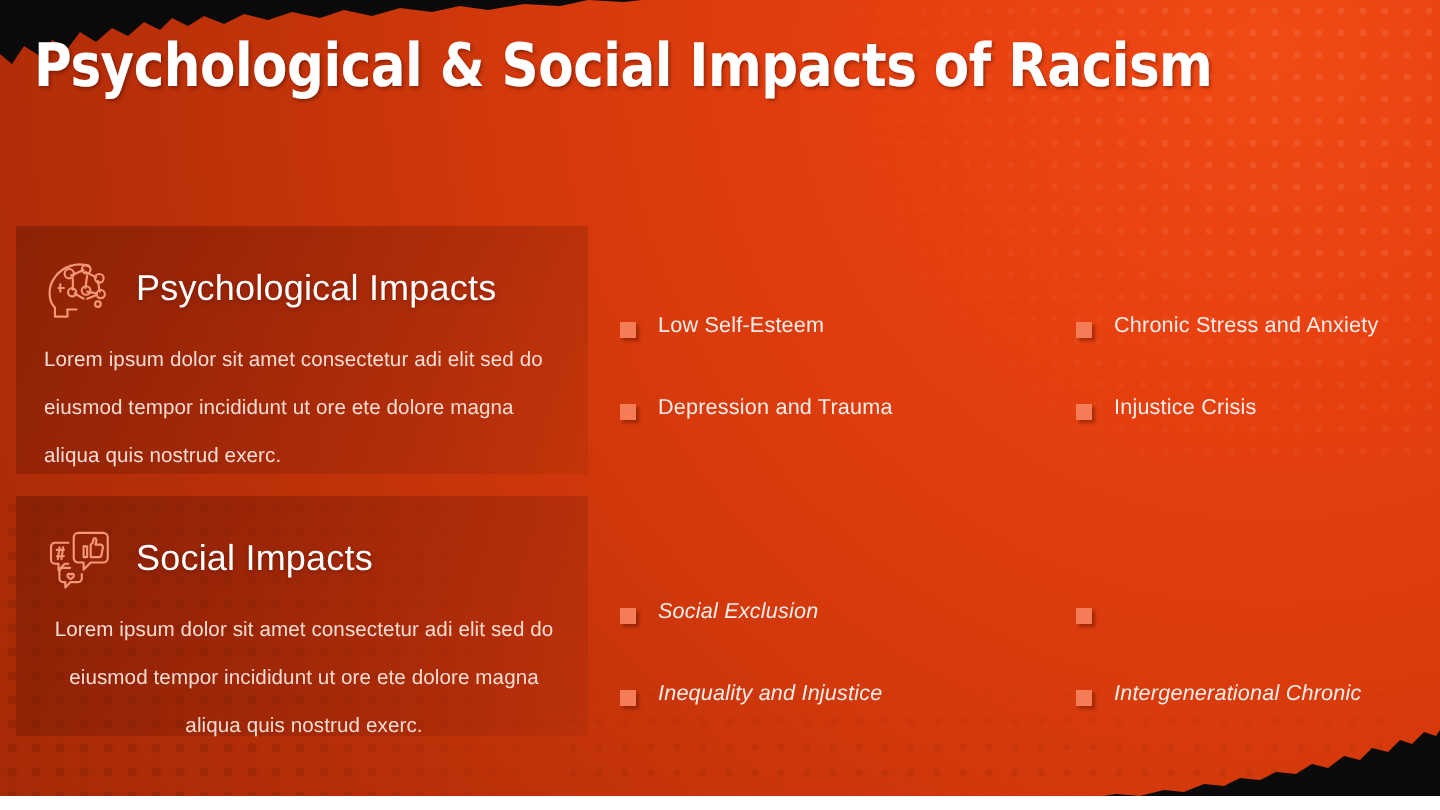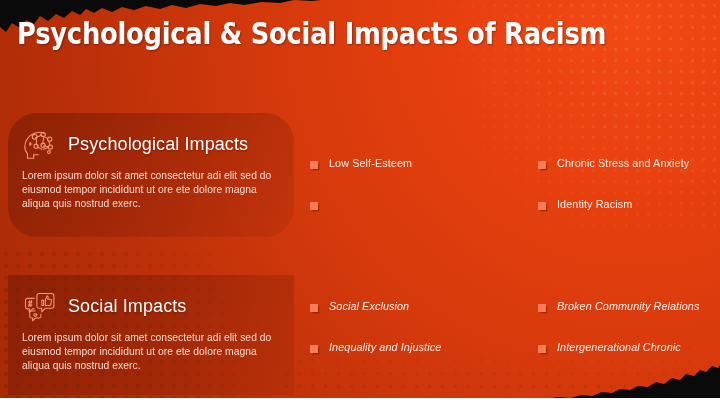--- a/index.html
+++ b/index.html
@@ -50,33 +50,33 @@
     color:#ffffff;
     transform:scaleX(.86); transform-origin:left center;
     text-shadow:1px 1px 2px rgba(60,10,0,.45);
     white-space:nowrap;
   }
 
   .panel{
     position:absolute; left:8px; width:286px;
     background:linear-gradient(135deg, rgba(110,24,4,.55) 0%, rgba(128,30,6,.40) 55%, rgba(150,38,8,.22) 100%);
   }
-  .panel-1{ top:113px; height:124px;border-radius:29px; }
-  .panel-2{ top:275px; height:120px; }
+  .panel-1{ top:113px; height:124px; }
+  .panel-2{ top:248px; height:120px;text-align:center; }
 
   .panel-head{ position:absolute; left:14px; top:14px; display:flex; align-items:center; gap:10px; }
   .panel-icon{ width:36px; height:34px; flex:none; }
   .panel-title{
     font-size:18px; font-weight:400; color:#fdfdfd;
     letter-spacing:.1px; white-space:nowrap;
     text-shadow:0 1px 2px rgba(60,10,0,.35);
   }
   .panel-body{
     position:absolute; left:14px; right:12px; top:56px;
-    font-size:10.3px; line-height:14px; color:#f6dcd2;
+    font-size:10.3px; line-height:24px; color:#f6dcd2;
     letter-spacing:.05px;
   }
 
   .bullets{ position:absolute; }
   .bullets-1{ left:310px; top:157px; }
   .bullets-2{ left:310px; top:300px;font-style:italic; }
   .brow{ display:flex; }
   .brow + .brow{ margin-top:28px; }
   .bcell{ display:flex; align-items:flex-start; gap:11px; }
   .bcell.c1{ width:185px; }
@@ -165,37 +165,37 @@
         <span class="btxt">Low Self-Esteem</span>
       </div>
       <div class="bcell c2">
         <span class="bsq"></span>
         <span class="btxt">Chronic Stress and Anxiety</span>
       </div>
     </div>
     <div class="brow">
       <div class="bcell c1">
         <span class="bsq"></span>
-      </div>
-      <div class="bcell c2">
-        <span class="bsq"></span>
-        <span class="btxt">Identity Racism</span>
+        <span class="btxt">Depression and Trauma</span>
+      </div>
+      <div class="bcell c2">
+        <span class="bsq"></span>
+        <span class="btxt">Injustice Crisis</span>
       </div>
     </div>
   </div>
 
   <div class="bullets bullets-2">
     <div class="brow">
       <div class="bcell c1">
         <span class="bsq"></span>
         <span class="btxt">Social Exclusion</span>
       </div>
       <div class="bcell c2">
         <span class="bsq"></span>
-        <span class="btxt">Broken Community Relations</span>
       </div>
     </div>
     <div class="brow">
       <div class="bcell c1">
         <span class="bsq"></span>
         <span class="btxt">Inequality and Injustice</span>
       </div>
       <div class="bcell c2">
         <span class="bsq"></span>
         <span class="btxt">Intergenerational Chronic</span>

